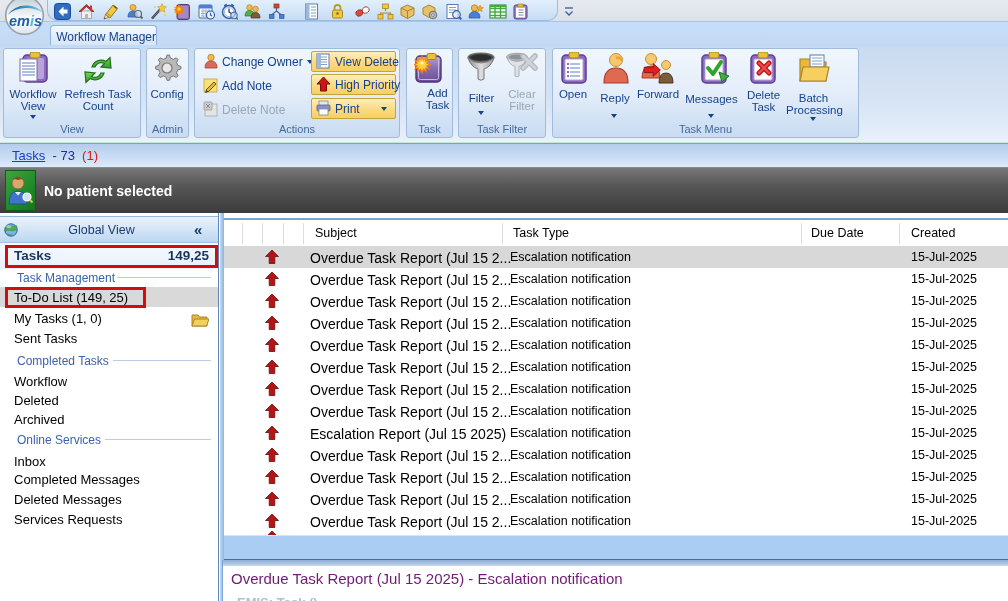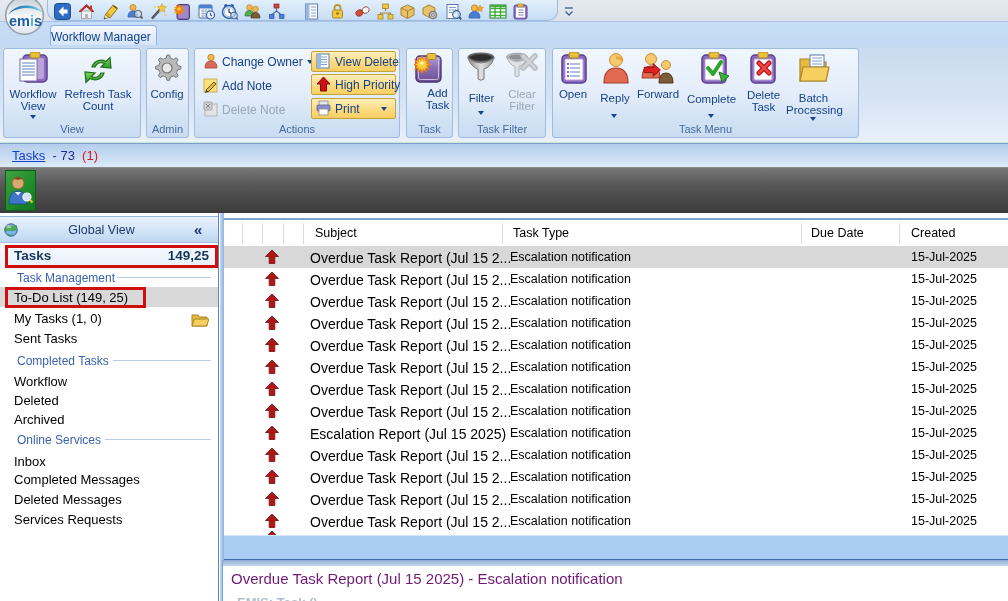--- a/index.html
+++ b/index.html
@@ -10,21 +10,21 @@
 
 #topband { left:0; top:0; width:1008px; height:22px;
   background:linear-gradient(#e6eaf0, #dce1e9); border-bottom:1px solid #a9c4e6; }
 #qat { left:47px; top:0px; width:511px; height:21px; border:1px solid #9dbce2; border-radius:0 0 10px 10px; border-top:none;
   background:linear-gradient(#e2f0fc, #c6dcf4); }
 
 
 #tabstrip { left:0; top:22px; width:1008px; height:25px; background:linear-gradient(#c6ddf9,#c4d9f2); }
 #tab { left:50px; top:25px; width:107px; white-space:nowrap; height:20px; border:1px solid #8db2e3; border-bottom:none;
   border-radius:4px 4px 0 0; background:linear-gradient(#f8fbff,#e6effc 45%,#d5e5f8);
-  color:#15428b; font-size:12px; text-align:left; line-height:22px; }
+  color:#15428b; font-size:12px; text-align:right; line-height:22px; }
 
 
 #ribbon { left:0; top:47px; width:1008px; height:93px;
   background:linear-gradient(#cadbef,#d6e3f4 55%,#e7f0fb); }
 .grp { position:absolute; top:1px; border:1px solid #9fbcdf; border-radius:3px;
   background:linear-gradient(#f0f6fd, #e2ecf9 55%, #d3e3f5 78%, #cadcf2); height:90px; }
 .glabel { position:absolute; left:0; bottom:1px; width:100%; text-align:center;
   color:#44699c; font-size:11px; height:13px; line-height:13px; }
 .btxt { position:absolute; color:#15428b; font-size:11.5px; text-align:center; line-height:12px; }
 .darr { position:absolute; width:0; height:0; border-left:3.5px solid transparent;
@@ -76,21 +76,21 @@
 #splitter { position:absolute; left:4px; top:322px; width:784px; height:25px;
   background:#aacdf3; border-top:1px solid #d3e5f8; border-bottom:1px solid #3f6fa8; }
 #band { position:absolute; left:2px; top:347px; width:786px; height:6px;
   background:linear-gradient(#8fadd5,#c6d7ee); border-left:1px solid #7da3cf; }
 #preview { position:absolute; left:2px; top:353px; width:786px; height:35px; background:#fff;
   border-left:1px solid #7da3cf; }
 #ptitle { position:absolute; left:8px; top:4px; font-size:15px; color:#701a75; }
 #pfaint { position:absolute; left:14px; top:29px; font-size:13px; color:#b2bfcf; font-weight:bold; }
 
 
-#emisball { left:1px; top:0px; width:50px; height:36px; }
+#emisball { left:1px; top:0px; width:50px; height:36px;font-style:italic; }
 </style>
 </head>
 <body>
 <div class="abs" id="topband"></div>
 <div class="abs" id="qat"></div>
 <div class="abs" id="icons" style="left:0; top:0; width:1008px; height:24px;">
   <svg class="abs" style="left:54px; top:3px;" width="17" height="17" viewBox="0 0 17 17">
       <rect x="0.5" y="0.5" width="16" height="16" rx="3" fill="#2f6cc4" stroke="#1d4a8f"></rect>
       <path d="M9.5 3.5 L4.5 8.5 L9.5 13.5 L9.5 10.5 L13.5 10.5 L13.5 6.5 L9.5 6.5 Z" fill="#fff"></path>
     </svg>
@@ -446,21 +446,21 @@
   <div class="btxt" style="left:636px; top:41px; width:44px;">Forward</div>
   <div class="abs" style="left:699px; top:5px;">
     <svg width="32" height="32" viewBox="0 0 32 32">
       <rect x="3" y="3" width="24" height="28" rx="4" fill="#8a6bbd" stroke="#5d3f96" stroke-width="1.5"></rect>
       <rect x="6" y="7" width="18" height="21" rx="1" fill="#fff" stroke="#b9a3d9"></rect>
       <path d="M9 16 L14 22 L22 10" fill="none" stroke="#2ca62c" stroke-width="4" stroke-linecap="round" stroke-linejoin="round"></path>
       <path d="M20 20 L30 24 L23 30 Z" fill="#3fae3f" stroke="#1d7a1d"></path>
       <rect x="10" y="0" width="10" height="6" rx="2" fill="#e8c13c" stroke="#a8862a"></rect>
     </svg>
   </div>
-  <div class="btxt" style="left:684px; top:46px; width:55px;">Complete</div>
+  <div class="btxt" style="left:684px; top:46px; width:55px;">Messages</div>
   <div class="darr" style="left:708px; top:67px;"></div>
   <div class="abs" style="left:748px; top:5px;">
     <svg width="32" height="32" viewBox="0 0 32 32">
       <rect x="3" y="3" width="24" height="28" rx="4" fill="#8a6bbd" stroke="#5d3f96" stroke-width="1.5"></rect>
       <rect x="6" y="7" width="18" height="21" rx="1" fill="#fff" stroke="#b9a3d9"></rect>
       <rect x="10" y="0" width="10" height="6" rx="2" fill="#e8c13c" stroke="#a8862a"></rect>
       <path d="M11 11 L21 21 M21 11 L11 21" stroke="#c81414" stroke-width="5" stroke-linecap="round"></path>
       <path d="M11 11 L21 21 M21 11 L11 21" stroke="#e85050" stroke-width="2" stroke-linecap="round"></path>
     </svg>
   </div>
@@ -486,20 +486,21 @@
   <div id="greenbox">
       <svg width="29" height="39" viewBox="0 0 29 39" style="position:absolute;left:0;top:0;">
         <circle cx="12" cy="12" r="6" fill="#d8a870" stroke="#8a5c2a" stroke-width="0.7"></circle>
         <path d="M6.5 9.5 a6 6 0 0 1 11 0 l-2-1.5 -3.5 1 -3.5-1 z" fill="#7a4f24"></path>
         <path d="M3 33 q0-13 9-13 q9 0 9 13 z" fill="#3f74c8" stroke="#1d4a8f" stroke-width="0.8"></path>
         <path d="M9 21 l3 3.5 3-3.5 z" fill="#e8f0fa"></path>
         <circle cx="21" cy="26" r="4" fill="#cfe2f6" stroke="#fff" stroke-width="1.2"></circle>
         <line x1="24" y1="29" x2="26.5" y2="31.5" stroke="#e8c13c" stroke-width="2"></line>
       </svg>
     </div>
+  <div id="npstext">No patient selected</div>
 </div>
 <div class="abs" id="sidebar">
   <div id="sbhead">
     <svg class="abs" style="left:4px; top:6px;" width="14" height="14" viewBox="0 0 14 14">
         <circle cx="7" cy="7" r="6.2" fill="#7ab4e8" stroke="#2d5a9a" stroke-width="1"></circle>
         <path d="M1.5 5 q3-3.5 6-2 q2.5 1.2 5-0.5 q1 2.5-0.5 4 q-2.5 2-5.5 1 q-3-1-5 1 q-0.8-2 0-3.5 z" fill="#4fae4f" stroke="#2c7a2c" stroke-width="0.4"></path>
         <path d="M3 10.5 q3 1.8 6 0.8 q-1.2 1.8-3.5 1.5 q-1.8-0.5-2.5-2.3 z" fill="#3f9e3f"></path>
         <ellipse cx="4.8" cy="3.6" rx="2.8" ry="1.6" fill="#ffffff" opacity="0.45"></ellipse>
       </svg>
     <div class="abs" style="left:0; width:189px; text-align:center; top:6px; font-size:12.5px; color:#1e3c6e;padding-left:14px;">Global View</div>

